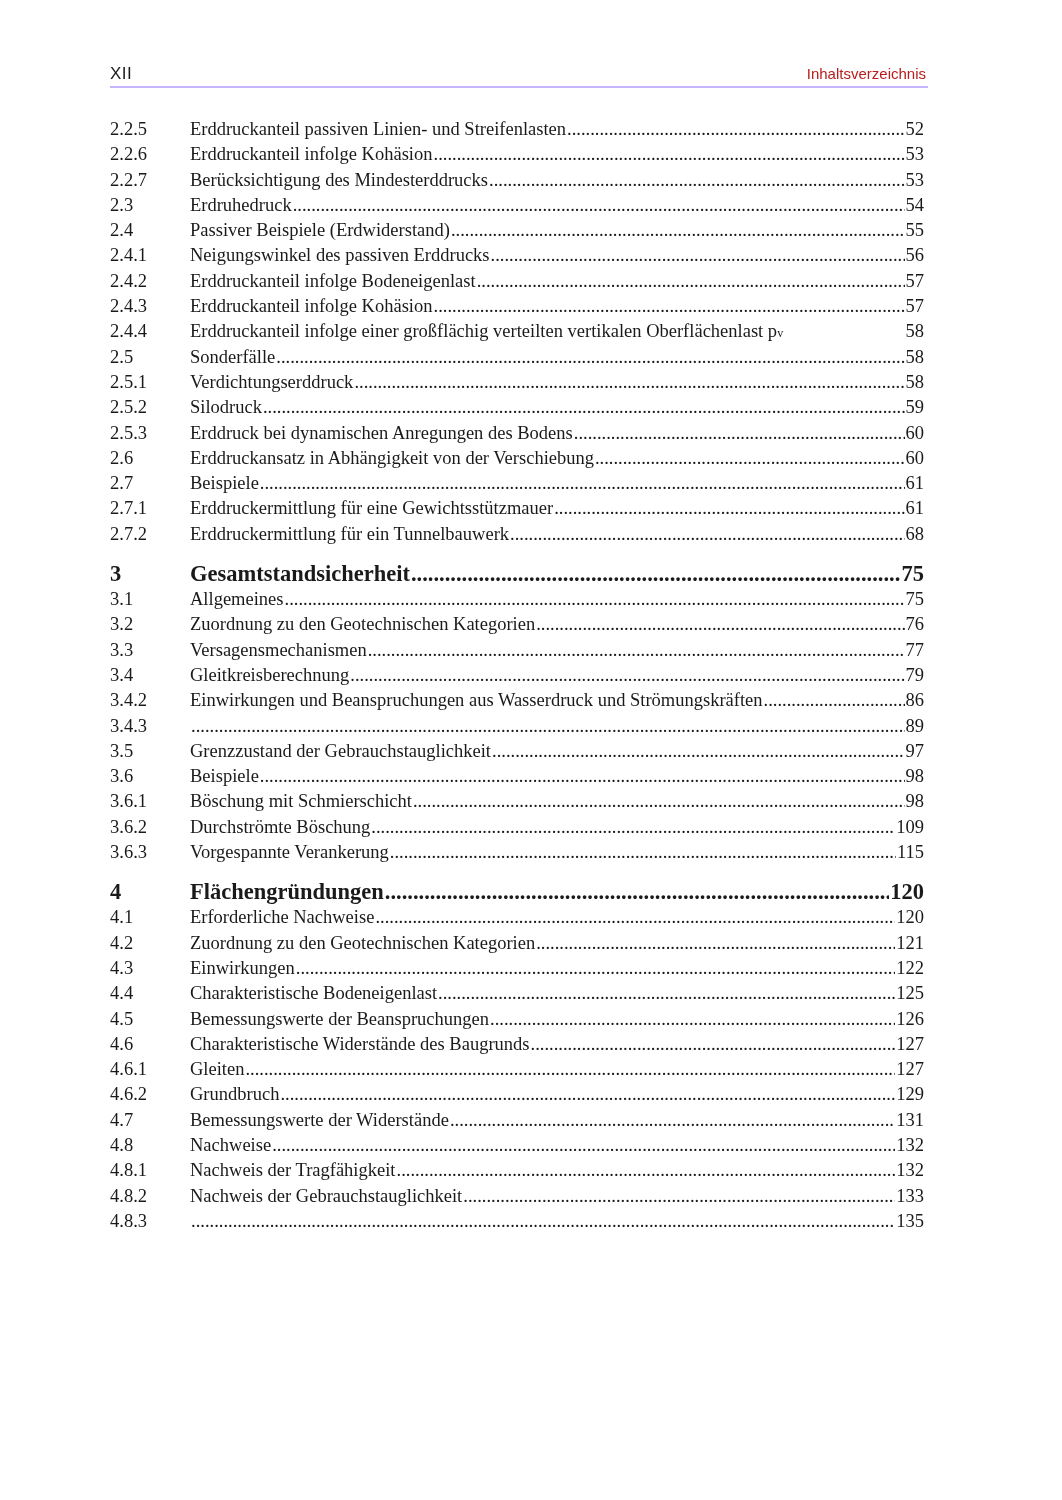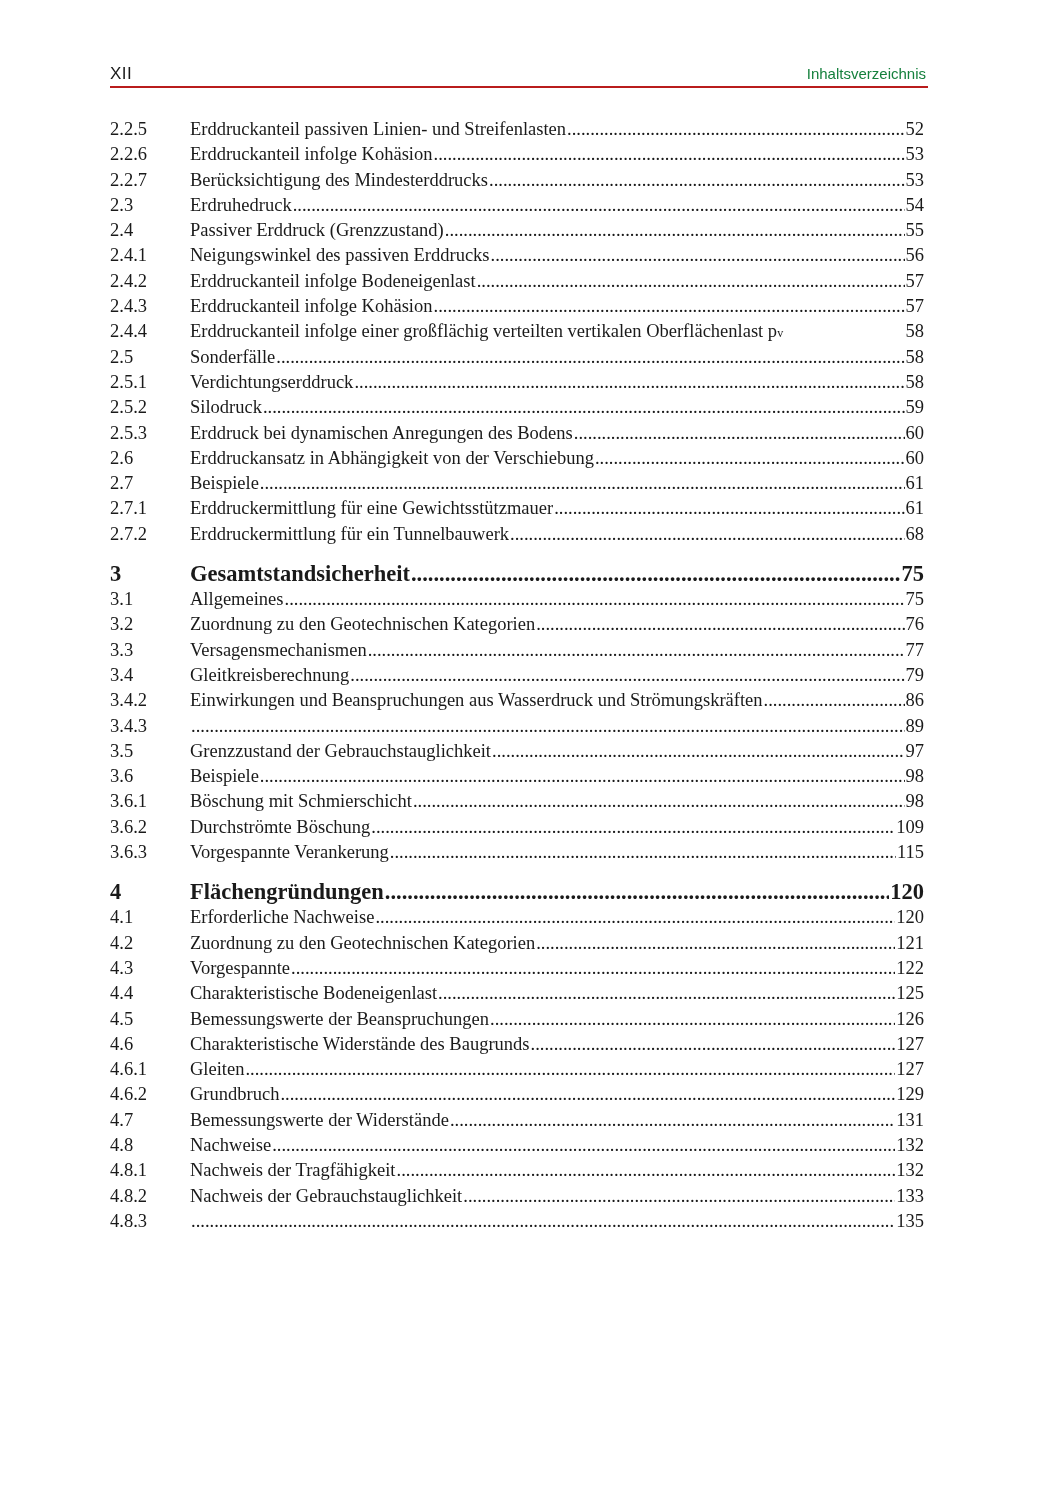--- a/index.html
+++ b/index.html
@@ -1,23 +1,23 @@
 <!DOCTYPE html>
 <html><head>
 <meta charset="utf-8">
 <style>
   html, body { margin: 0; padding: 0; background: #ffffff; }
   body { width: 1062px; height: 1500px; position: relative; overflow: hidden; color: #1a1a1a; }
   .page-header {
     position: absolute; left: 110px; top: 62px; width: 818px; height: 26px;
-    border-bottom: 2px solid #b91c1c; box-sizing: border-box;
+    border-bottom: 2px solid #c4b5fd; box-sizing: border-box;
     font-family: "Liberation Sans", sans-serif;
   }
   .page-header .folio { position: absolute; left: 0; top: 2px; font-size: 17px; letter-spacing: 0.5px; }
-  .page-header .running-title { position: absolute; right: 2px; top: 3px; font-size: 15px; color: #15803d; }
+  .page-header .running-title { position: absolute; right: 2px; top: 3px; font-size: 15px; color: #b91c1c; }
   .toc { position: absolute; left: 110px; top: 117px; width: 814px; font-family: Liberation Serif, serif; }
   .toc-row { display: flex; align-items: baseline; height: 25.3px; font-size: 18.5px; line-height: 25px; white-space: nowrap; }
   .toc-row .num { width: 80px; flex: 0 0 80px; }
   .toc-row .title { flex: 0 0 auto; }
   .toc-row .leader { flex: 1 1 auto; overflow: hidden; margin: 0 1px; letter-spacing: 0px; }
   .toc-row .leader::after { content: "........................................................................................................................................................................................................................................"; }
   .toc-row .page { flex: 0 0 auto; text-align: center; }
   .toc-row.chapter { font-weight: bold; font-size: 22.5px; height: 26px; margin-top: 14px; }
   .toc-row.chapter .num { width: 80px; }
   sub { font-size: 12px; vertical-align: -3px; line-height: 0; }
@@ -50,21 +50,21 @@
     <span class="page">53</span>
   </div>
     <div class="toc-row">
     <span class="num">2.3</span>
     <span class="title">Erdruhedruck</span>
     <span class="leader"></span>
     <span class="page">54</span>
   </div>
     <div class="toc-row">
     <span class="num">2.4</span>
-    <span class="title">Passiver Erddruck (Grenzzustand)</span>
+    <span class="title">Passiver Beispiele (Erdwiderstand)</span>
     <span class="leader"></span>
     <span class="page">55</span>
   </div>
     <div class="toc-row">
     <span class="num">2.4.1</span>
     <span class="title">Neigungswinkel des passiven Erddrucks</span>
     <span class="leader"></span>
     <span class="page">56</span>
   </div>
     <div class="toc-row">
@@ -218,21 +218,21 @@
     <span class="page">120</span>
   </div>
     <div class="toc-row">
     <span class="num">4.2</span>
     <span class="title">Zuordnung zu den Geotechnischen Kategorien</span>
     <span class="leader"></span>
     <span class="page">121</span>
   </div>
     <div class="toc-row">
     <span class="num">4.3</span>
-    <span class="title">Vorgespannte</span>
+    <span class="title">Einwirkungen</span>
     <span class="leader"></span>
     <span class="page">122</span>
   </div>
     <div class="toc-row">
     <span class="num">4.4</span>
     <span class="title">Charakteristische Bodeneigenlast</span>
     <span class="leader"></span>
     <span class="page">125</span>
   </div>
     <div class="toc-row">

